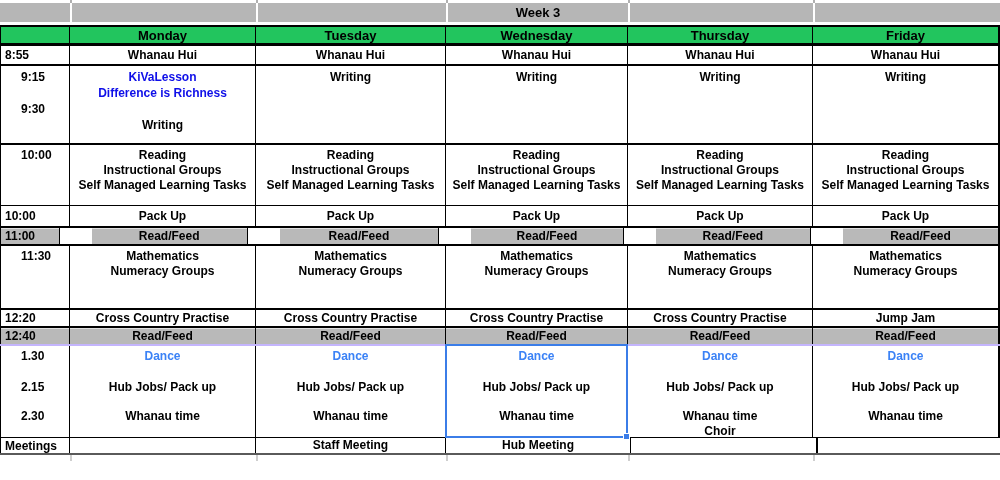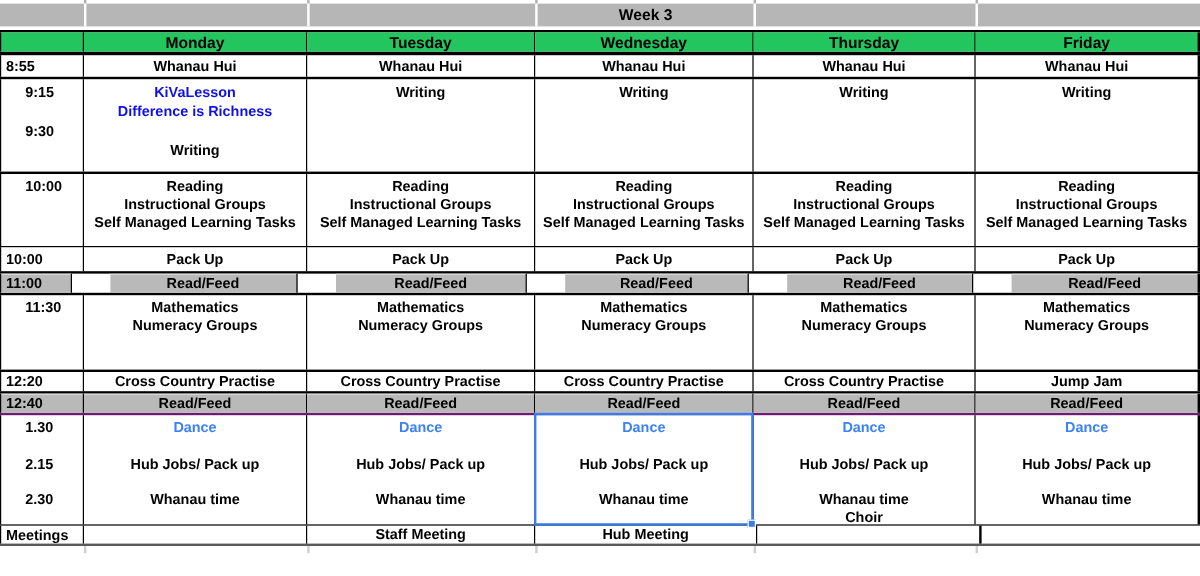--- a/index.html
+++ b/index.html
@@ -38,21 +38,21 @@
 
   .rls  {height:19px;}
   .r855 {height:19px; border-top:1px solid #000;}
   .r915 {height:79px; border-top:2px solid #000;}
   .r1000{height:62px; border-top:2px solid #000;}
   .r1055{height:21px; border-top:1px solid #000;}
   .r1100{height:18px; border-top:2px solid #000;gap:32px;}
   .r1130{height:64px; border-top:2px solid #000;}
   .r1220{height:18px; border-top:2px solid #000;}
   .r1240{height:18px; border-top:2px solid #000;}
-  .rpm  {height:93px; border-top:2px solid #701a75;}
+  .rpm  {height:93px; border-top:2px solid #c4b5fd;}
   .rmeet{height:18px; border-top:1px solid #000; border-bottom:2px solid #5a5a5a;}
 
   .band>div{background:#b9b9b9; box-shadow:inset 0 1px 0 rgba(255,255,255,.55);}
 
   
   .vc{display:flex; align-items:center; justify-content:center; text-align:center;}
   .tl{display:flex; align-items:center; justify-content:flex-start; padding-left:4px; text-align:left;}
   .vt{padding-top:3px; text-align:center;}
   .tlt{padding-top:3px; padding-left:20px; text-align:left;}
 

